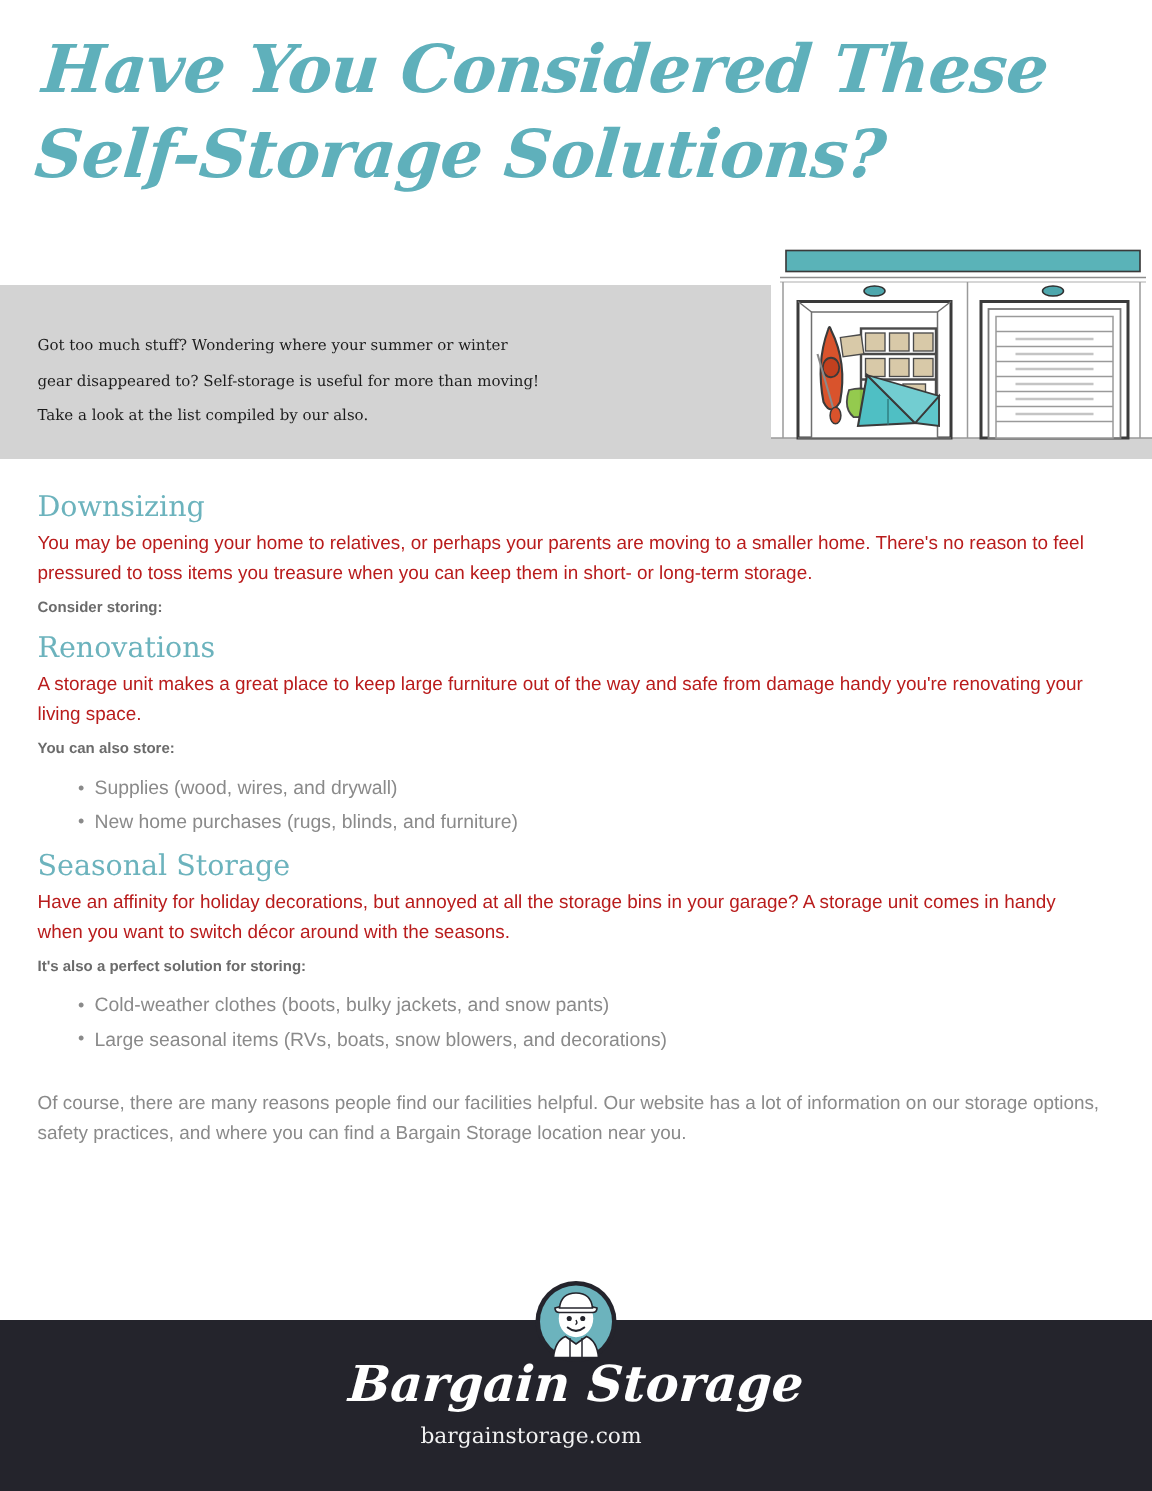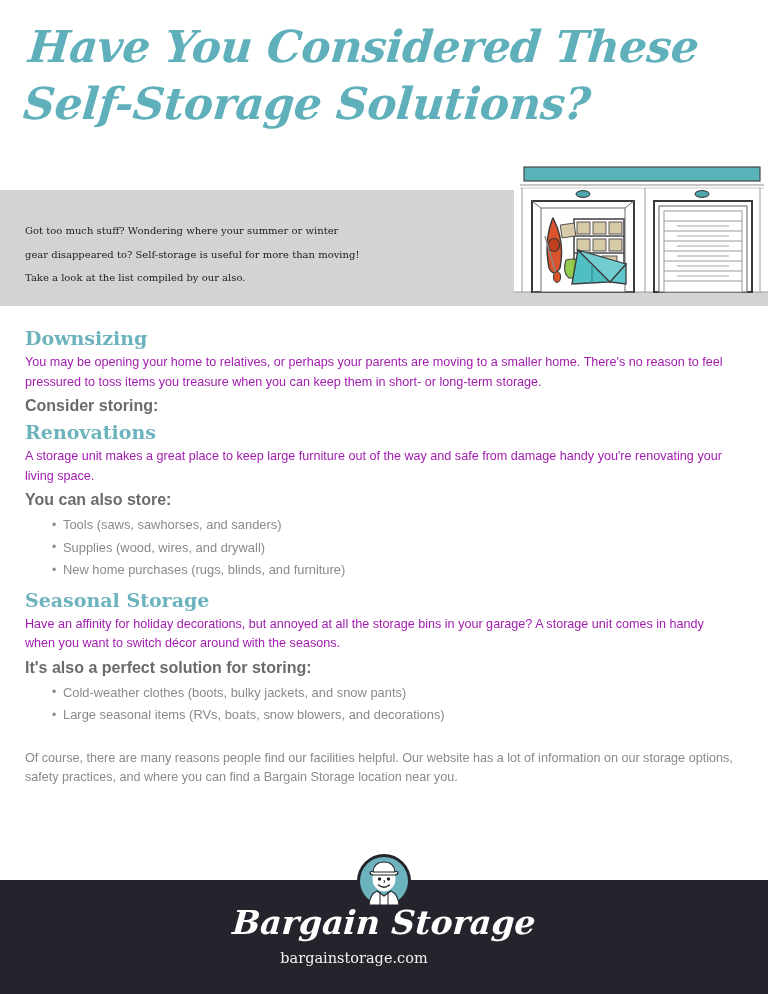--- a/index.html
+++ b/index.html
@@ -68,35 +68,35 @@
   .content {
     position: absolute;
     left: 25px;
     top: 326px;
     width: 712px;
   }
   .section { margin-bottom: 2px; }
   .sec-head {
     color: #6cb3bd;
     font-family: "DejaVu Serif", serif;
-    font-weight: bold;
+    font-weight: normal;
     font-size: 19px;
     line-height: 25px;
     margin: 0 0 2px 0;
   }
   .sec-body {
-    color: #a21caf;
+    color: #b91c1c;
     font-size: 12.6px;
     line-height: 19.5px;
     margin: 0 0 2px 0;
   }
   .sec-lead {
     color: #6b6b6b;
     font-weight: bold;
-    font-size: 16px;
+    font-size: 10px;
     line-height: 20px;
     margin: 4px 0 4px 0;
   }
   ul.bullets {
     list-style: none;
     margin: 0 0 6px 0;
     padding: 0 0 0 27px;
   }
   ul.bullets li {
     color: #8a8a8a;
@@ -284,21 +284,20 @@
     <h2 class="sec-head">Downsizing</h2>
     <p class="sec-body">You may be opening your home to relatives, or perhaps your parents are moving to a smaller home. There's no reason to feel pressured to toss items you treasure when you can keep them in short- or long-term storage.</p>
     <p class="sec-lead">Consider storing:</p>
   </div>
 
   <div class="section">
     <h2 class="sec-head">Renovations</h2>
     <p class="sec-body">A storage unit makes a great place to keep large furniture out of the way and safe from damage handy you're renovating your living space.</p>
     <p class="sec-lead">You can also store:</p>
     <ul class="bullets">
-      <li>Tools (saws, sawhorses, and sanders)</li>
       <li>Supplies (wood, wires, and drywall)</li>
       <li>New home purchases (rugs, blinds, and furniture)</li>
     </ul>
   </div>
 
   <div class="section">
     <h2 class="sec-head">Seasonal Storage</h2>
     <p class="sec-body">Have an affinity for holiday decorations, but annoyed at all the storage bins in your garage? A storage unit comes in handy when you want to switch décor around with the seasons.</p>
     <p class="sec-lead">It's also a perfect solution for storing:</p>
     <ul class="bullets">

